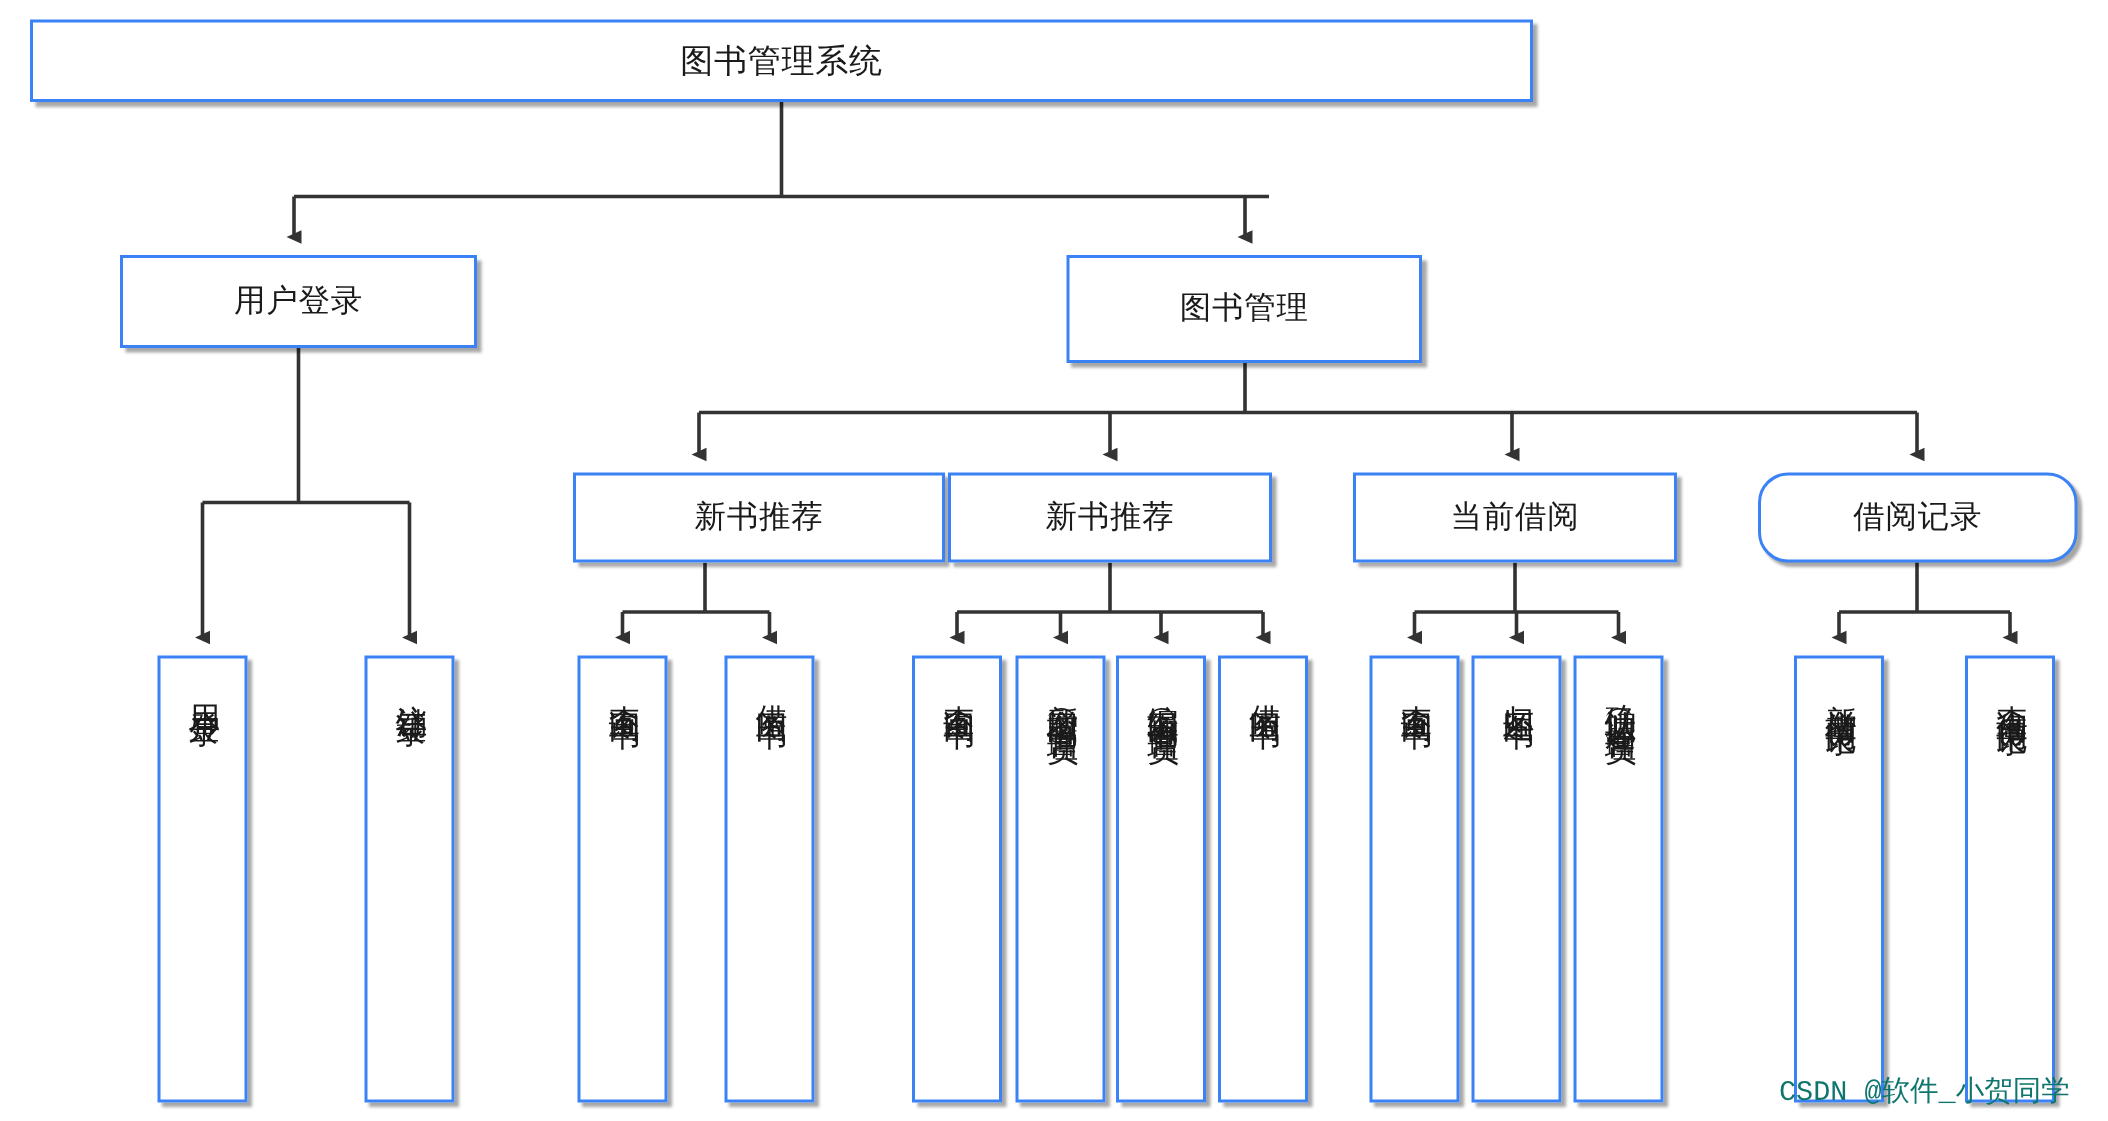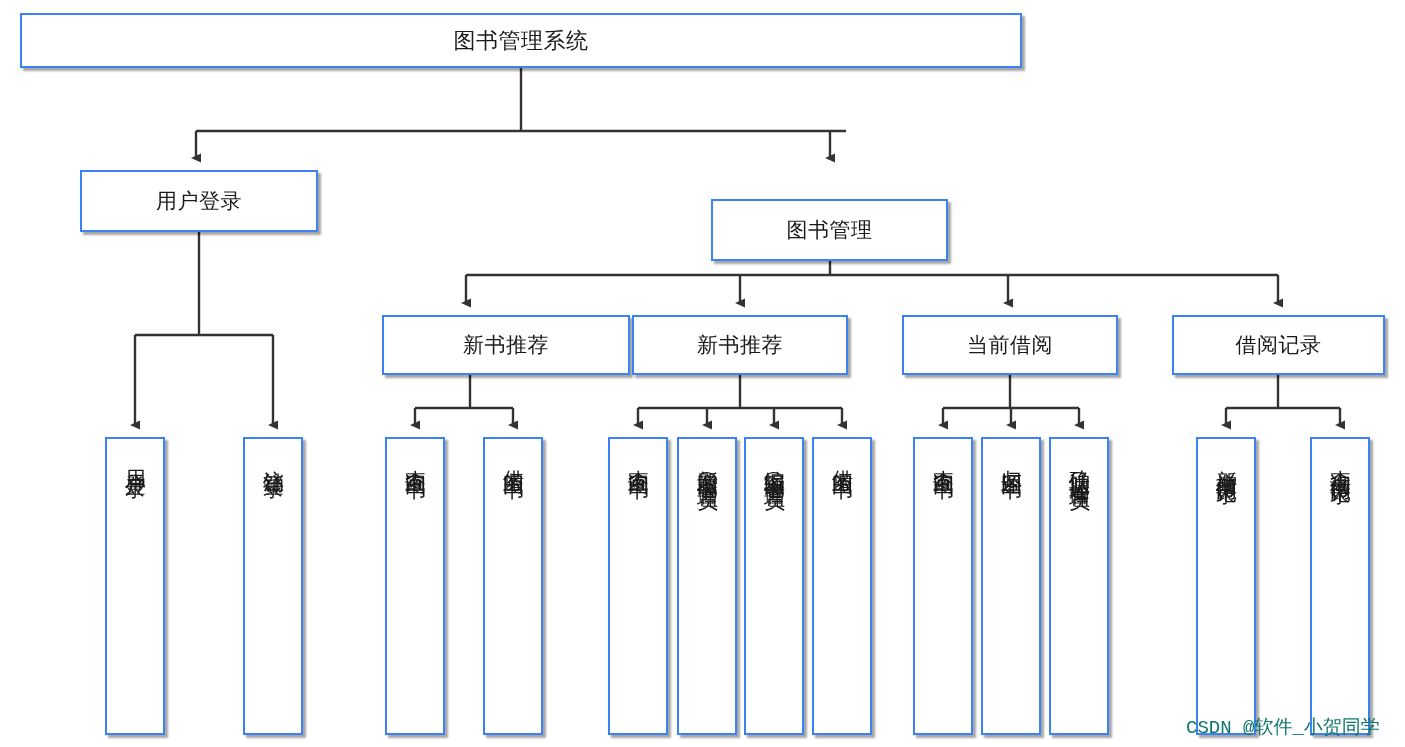--- a/index.html
+++ b/index.html
@@ -120,34 +120,34 @@
     </g>
   </svg>
 
   <div class="node horizontal root" style="left:20px; top:13px; width:1002px; height:55px;">
     <span class="label">图书管理系统</span>
   </div>
 
   <div class="node horizontal" style="left:80px; top:170px; width:238px; height:62px;">
     <span class="label">用户登录</span>
   </div>
-  <div class="node horizontal" style="left:711px; top:170px; width:237px; height:62px;margin-top:29px;">
+  <div class="node horizontal" style="left:711px; top:170px; width:237px; height:72px;">
     <span class="label">图书管理</span>
   </div>
 
   <div class="node horizontal" style="left:382px; top:315px; width:248px; height:60px;">
     <span class="label">新书推荐</span>
   </div>
   <div class="node horizontal" style="left:632px; top:315px; width:216px; height:60px;">
     <span class="label">新书推荐</span>
   </div>
   <div class="node horizontal" style="left:902px; top:315px; width:216px; height:60px;">
     <span class="label">当前借阅</span>
   </div>
-  <div class="node horizontal" style="left:1172px; top:315px; width:213px; height:60px;">
+  <div class="node horizontal" style="left:1172px; top:315px; width:213px; height:60px;border-radius:20px;">
     <span class="label">借阅记录</span>
   </div>
 
   <div class="node vertical" style="left:105px; top:437px; width:60px; height:298px;">
     <span class="label">用户登录</span>
   </div>
   <div class="node vertical" style="left:243px; top:437px; width:60px; height:298px;">
     <span class="label">注销登录</span>
   </div>
 

